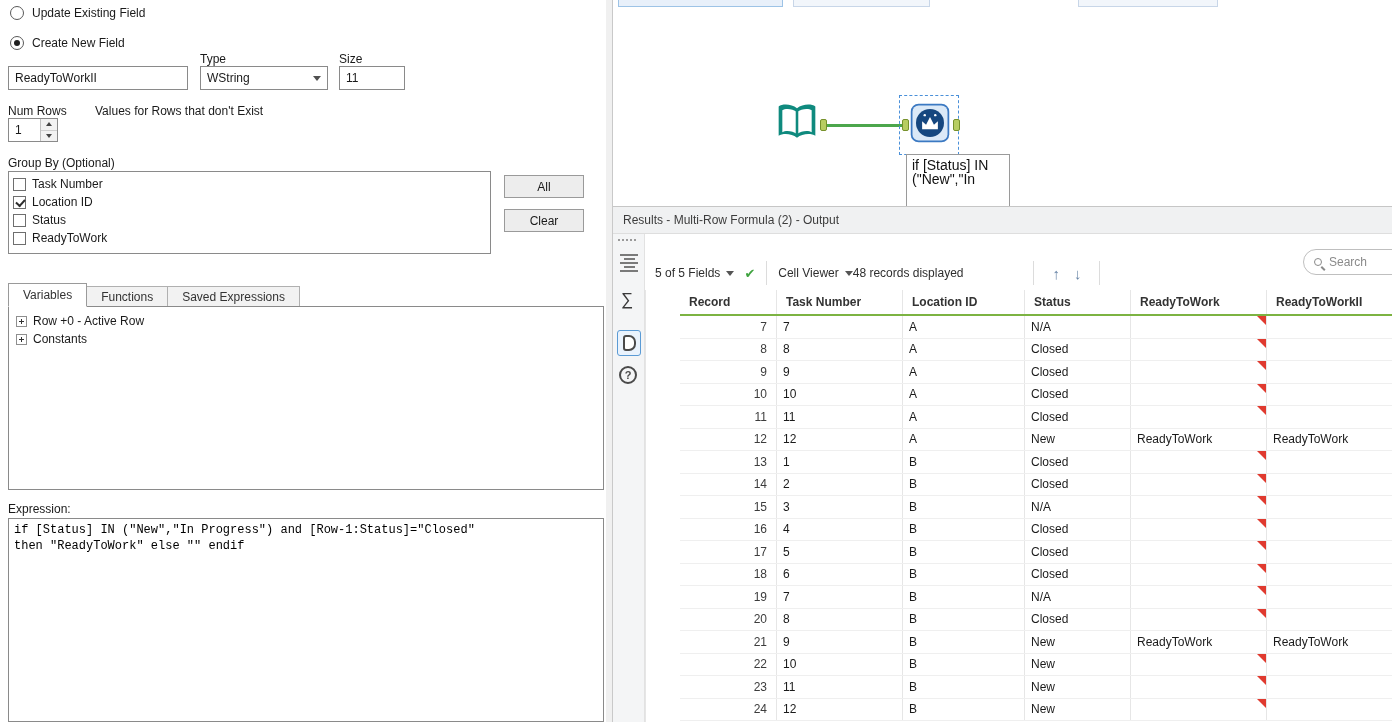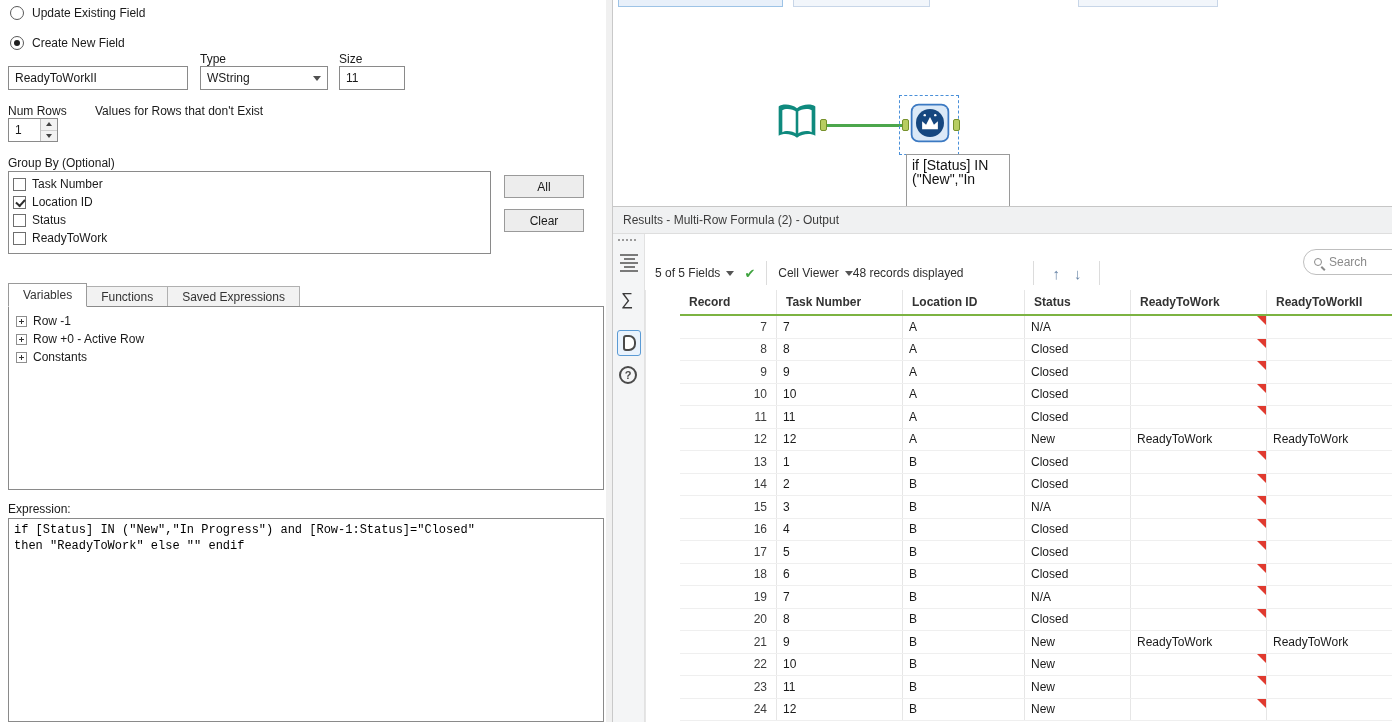--- a/index.html
+++ b/index.html
@@ -147,24 +147,20 @@
     <div class="btn" style="left:504px; top:209px;">Clear</div>
 
     <div class="tabsrow">
         <div class="tab active">Variables</div>
         <div class="tab">Functions</div>
         <div class="tab">Saved Expressions</div>
       </div>
     <div class="tree">
         <div class="tree-item">
           <span class="expand"></span>
-          <span>Row -1</span>
-        </div>
-        <div class="tree-item">
-          <span class="expand"></span>
           <span>Row +0 - Active Row</span>
         </div>
         <div class="tree-item">
           <span class="expand"></span>
           <span>Constants</span>
         </div>
       </div>
 
     <span class="lbl" style="left:8px; top:502px;">Expression:</span>
     <div class="exprbox">if [Status] IN ("New","In Progress") and [Row-1:Status]="Closed"

